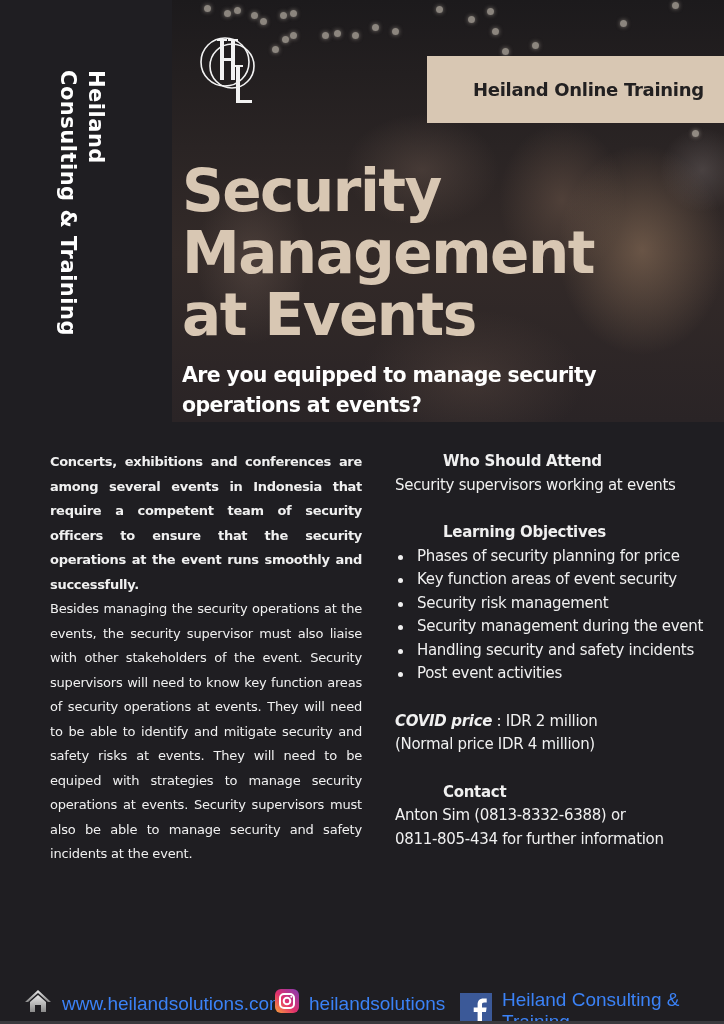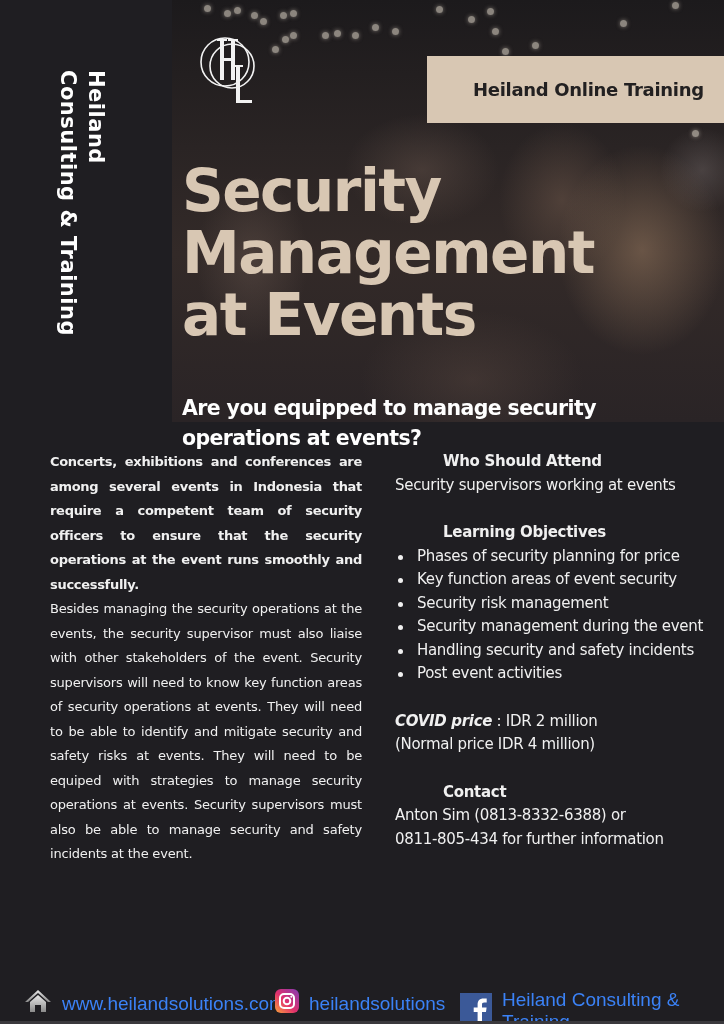--- a/index.html
+++ b/index.html
@@ -94,21 +94,20 @@
       position: absolute;
       left: 182px;
       top: 360px;
       width: 520px;
       font-family: "DejaVu Sans", sans-serif;
       font-weight: bold;
       font-size: 20.5px;
       line-height: 30px;
       color: #ffffff;
       letter-spacing: -0.6px;
-      margin-top: 33px;
     }
     .col-left {
       position: absolute;
       left: 50px;
       top: 450px;
       width: 312px;
       font-family: "DejaVu Sans", sans-serif;
       font-size: 13px;
       line-height: 24.5px;
       text-align: justify;

